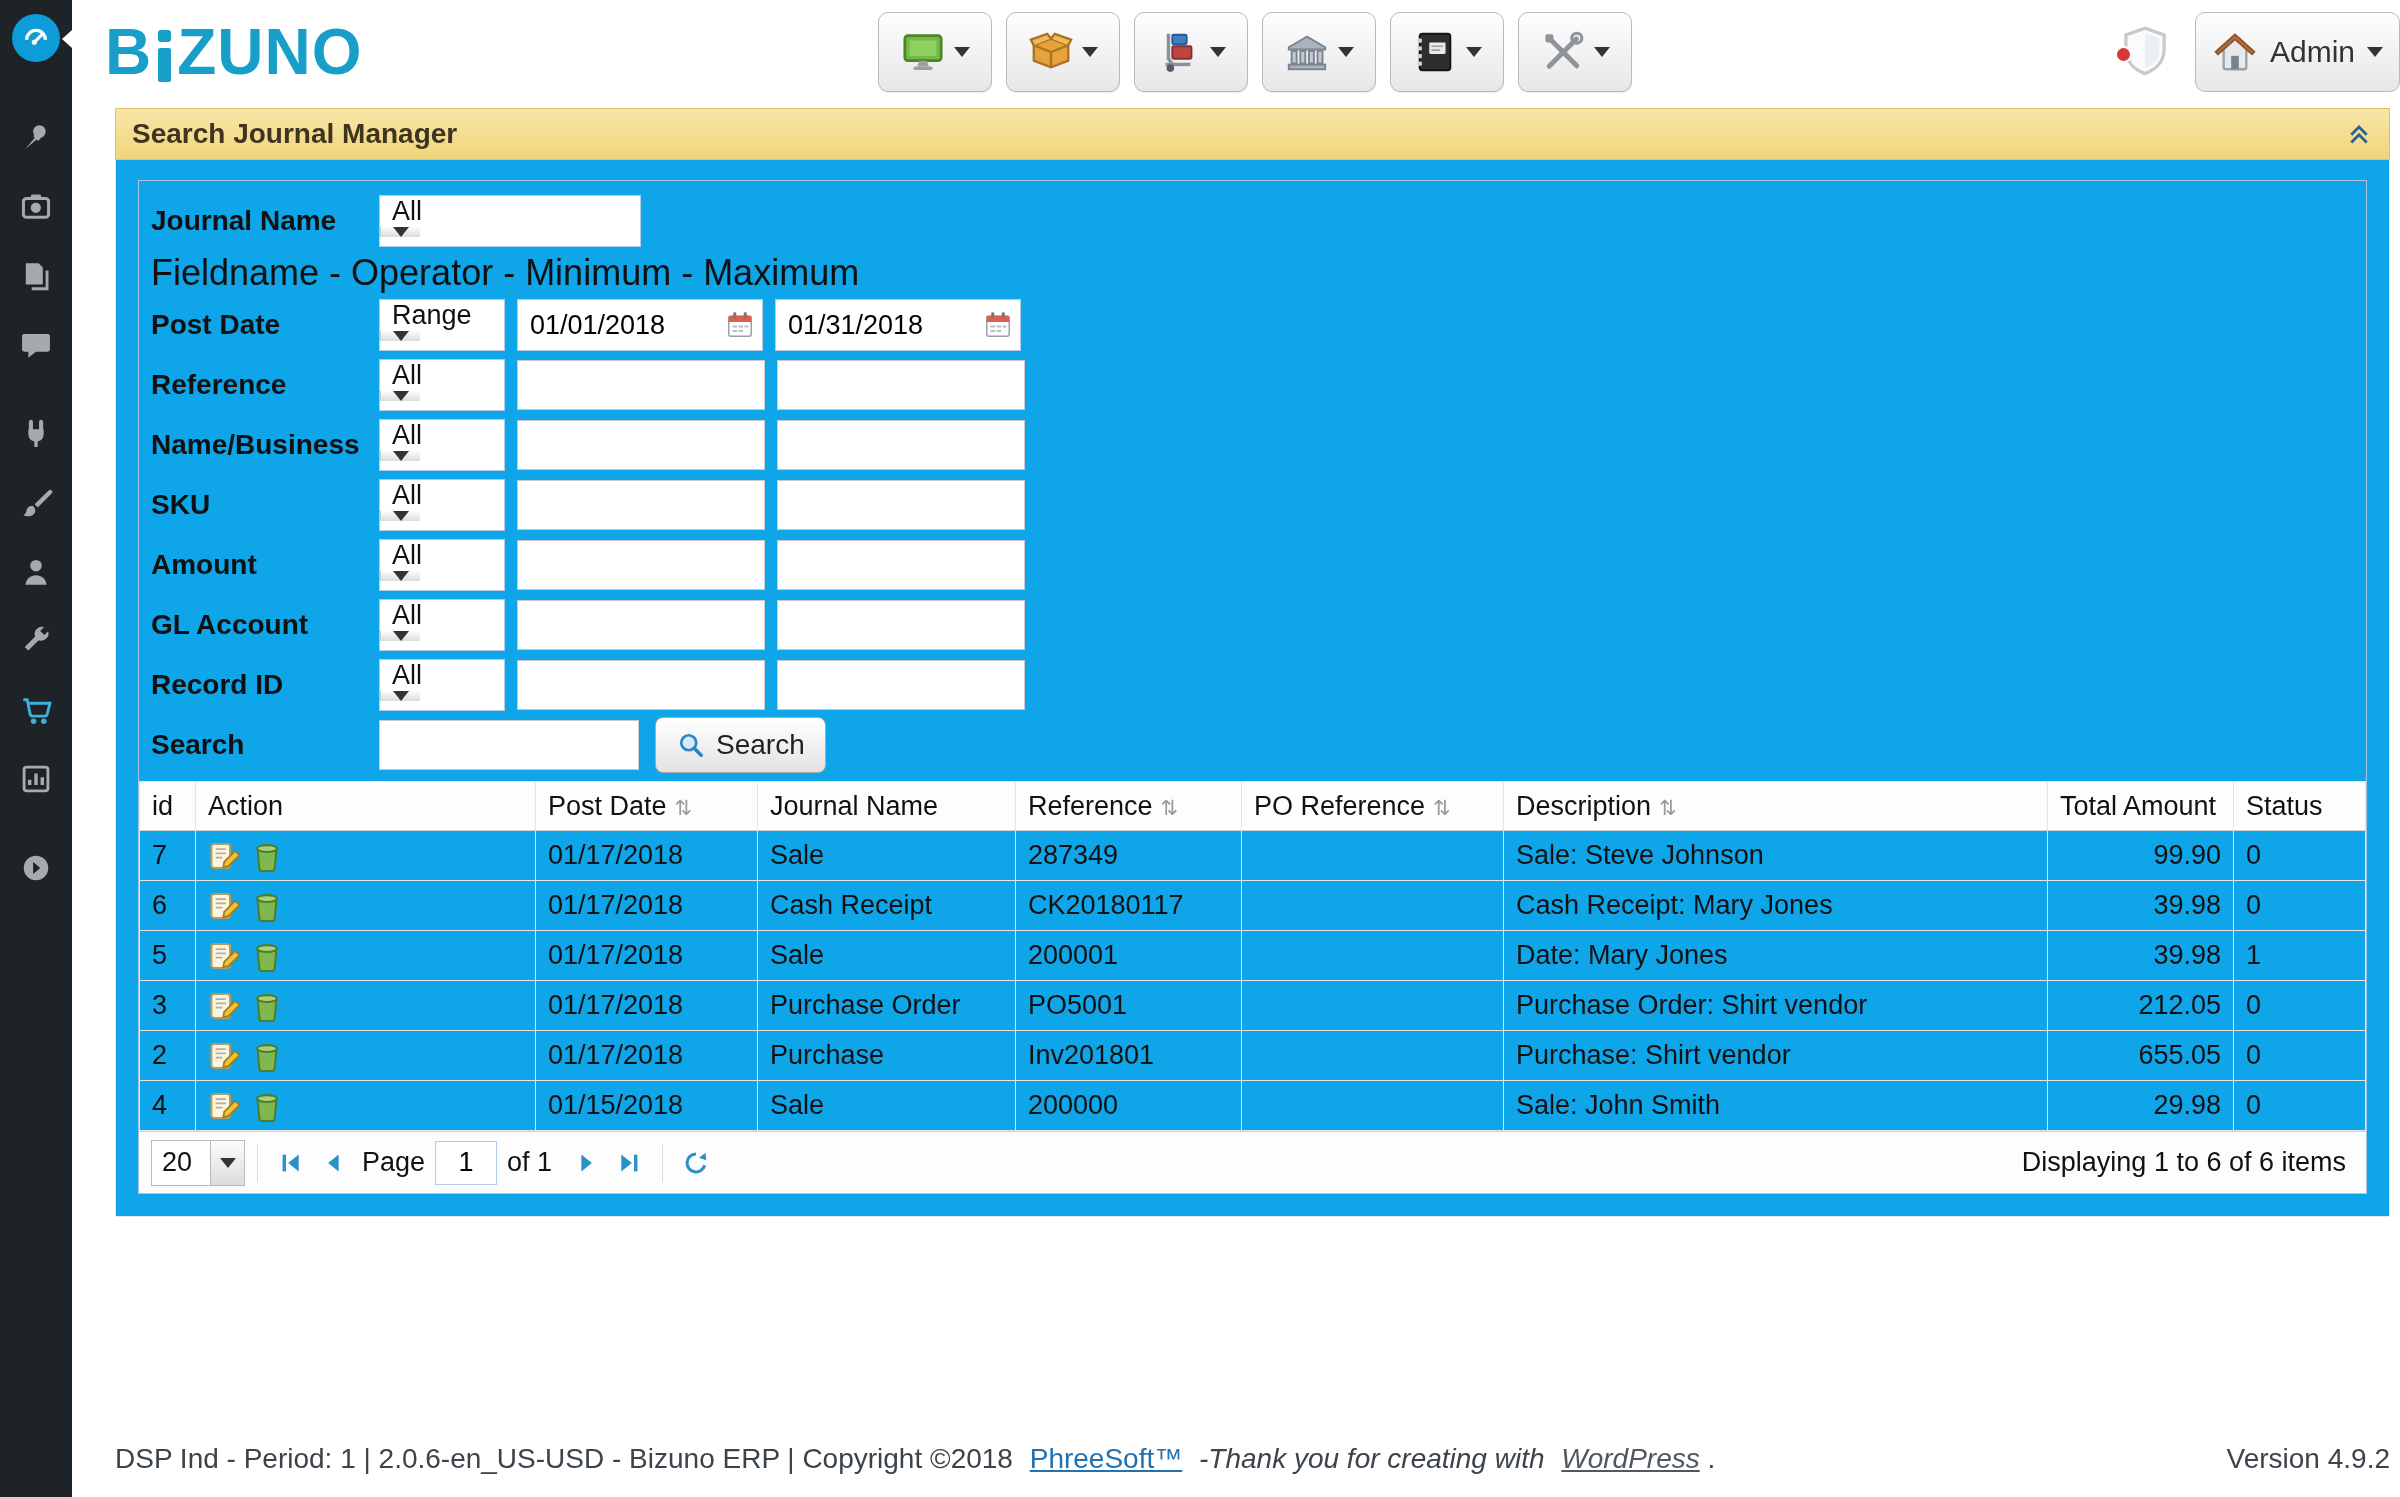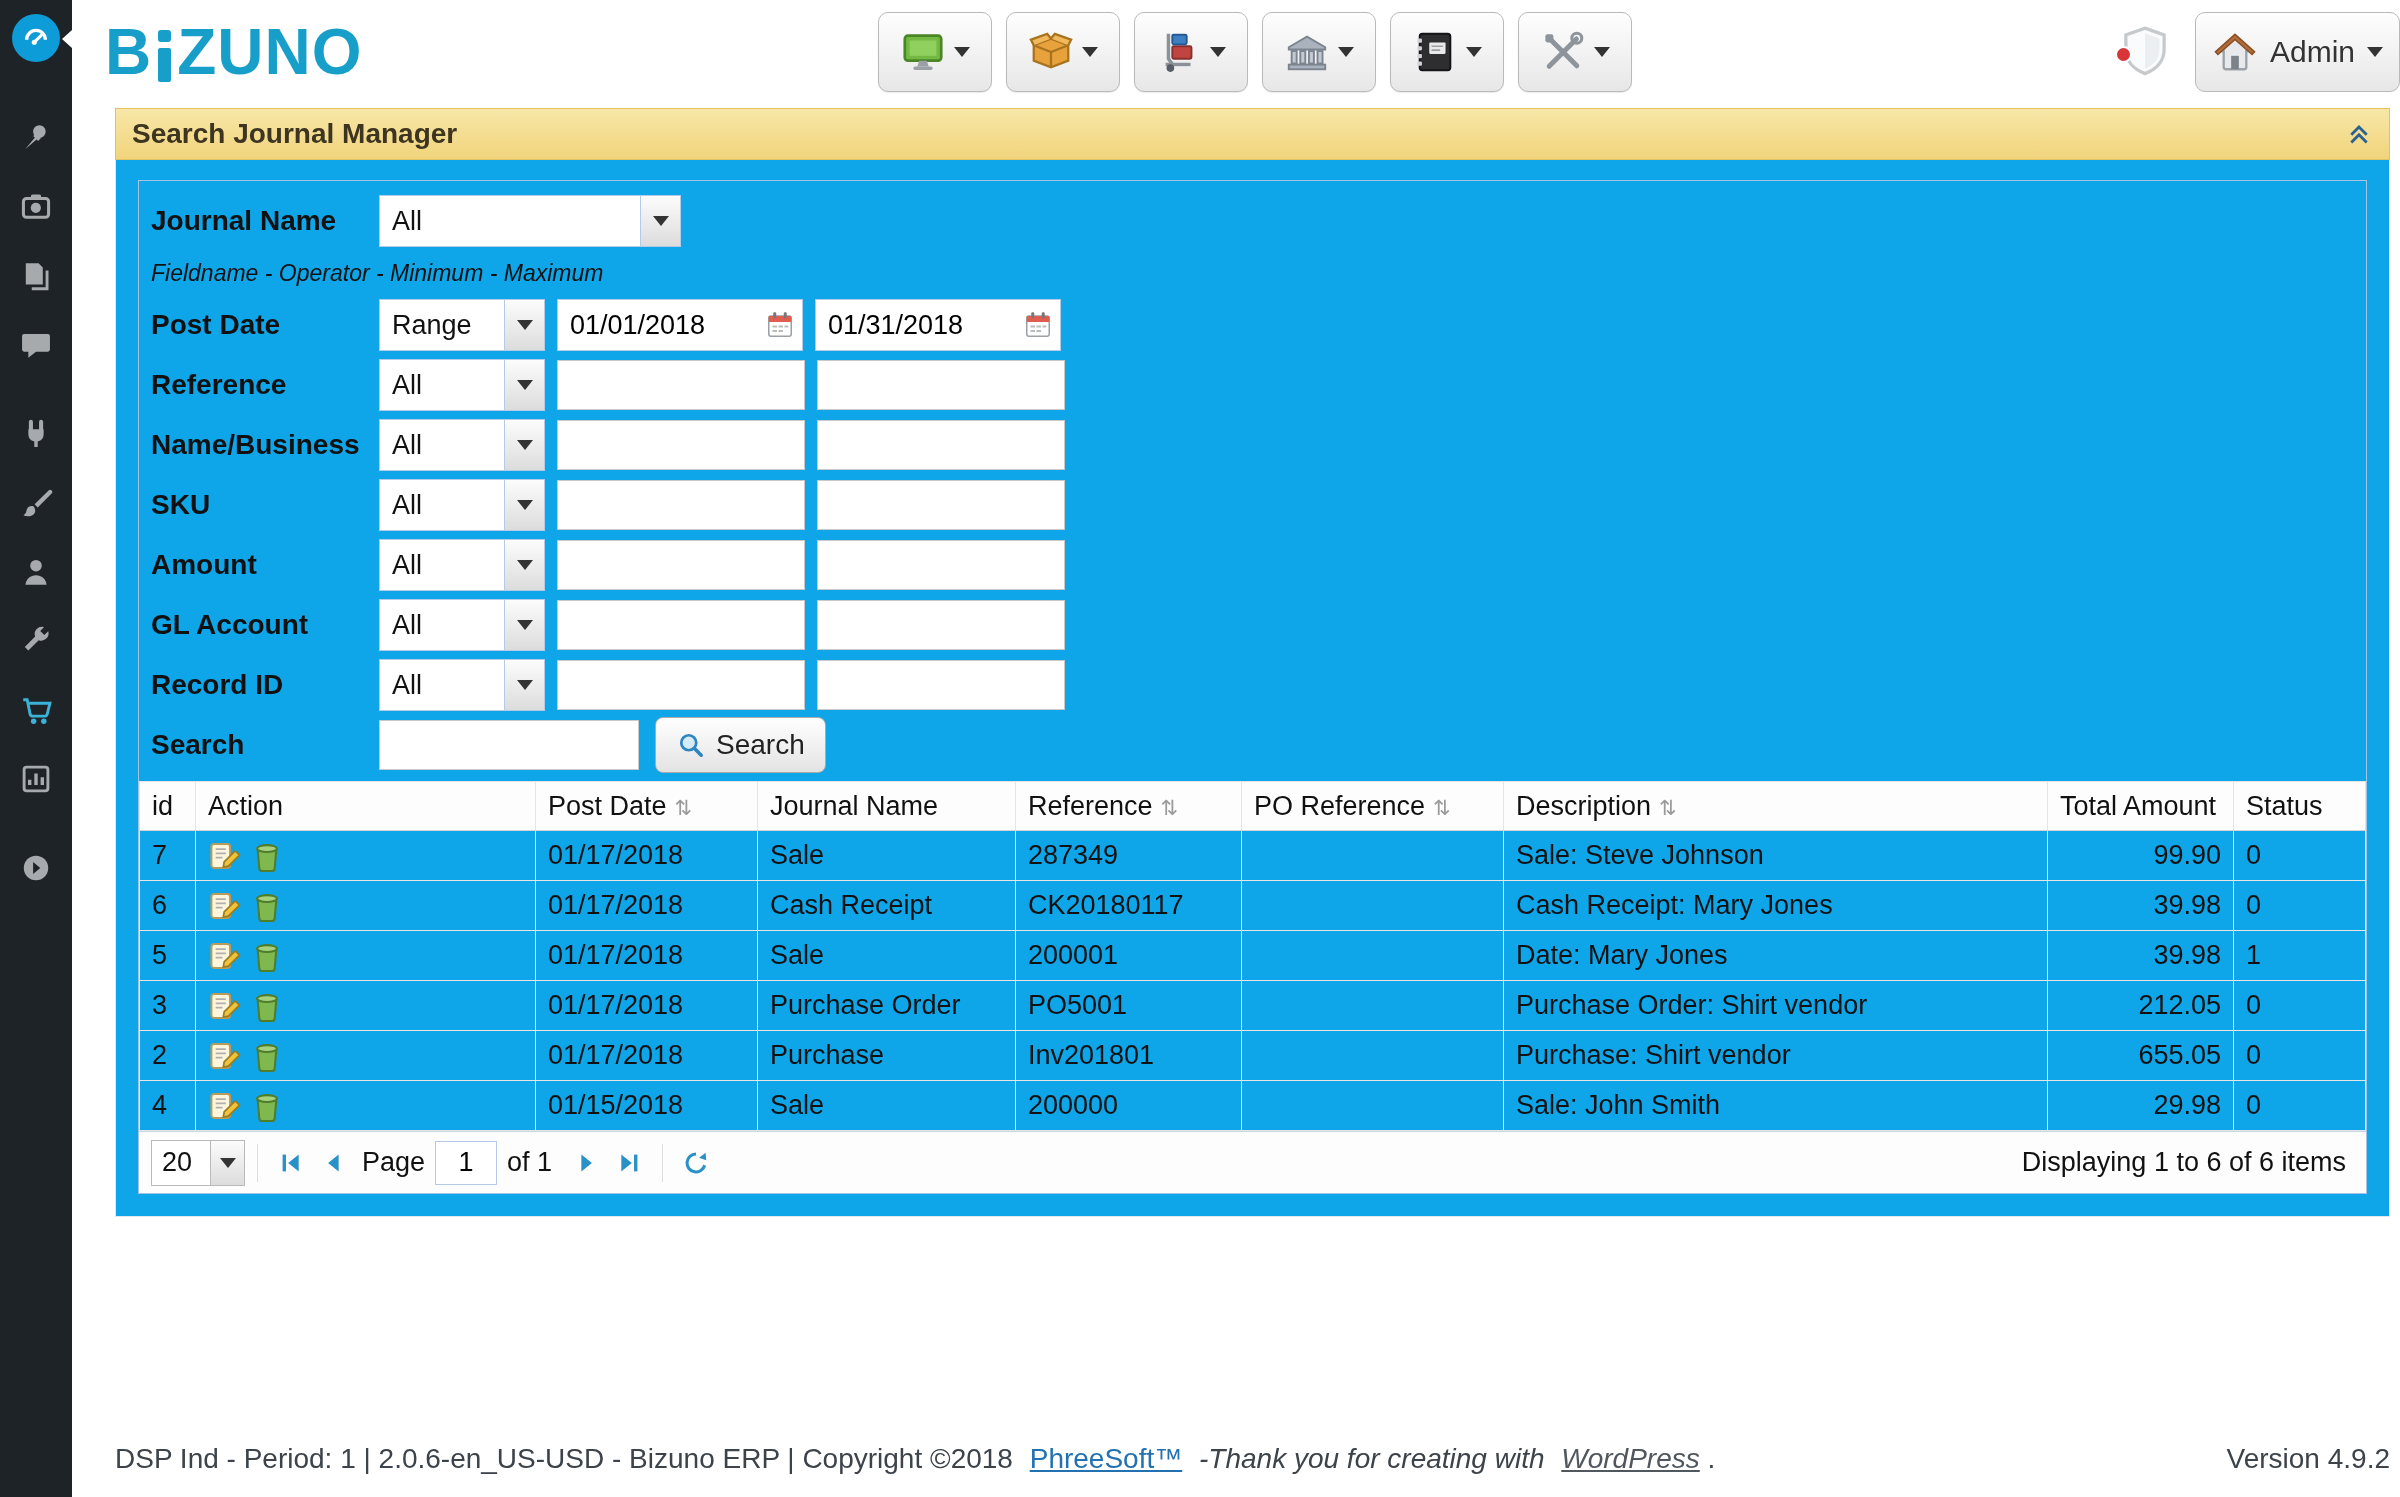--- a/index.html
+++ b/index.html
@@ -41,22 +41,22 @@
   .phead .ttl { font-weight: bold; font-size: 28px; color: #3d3520; }
   .phead .collapse { margin-left: auto; cursor: pointer; display: flex; }
 
   .pbody { margin: 0 10px 0 43px; border: 1px solid #e1e8f2; border-top: none; padding: 20px 22px 22px; background: #0ea5e9; }
   .inner { border: 1px solid #a6c3e3; }
 
   
   .filters { padding: 10px 12px 6px; }
   .frow { display: flex; align-items: center; height: 60px; }
   .flabel { width: 228px; flex: none; font-weight: bold; font-size: 28px; }
-  .hint { height: 44px; display: flex; align-items: center; font-size: 23px; font-style: italic; }
-  .combo { display: inline-flex; height: 52px; border: 1px solid #b5cae6; background: #fff; }
+  .hint { height: 44px; display: flex; align-items: center; font-size: 36px; }
+  .combo { display: inline-flex; height: 52px; border: 1px solid #b5cae6; background: #fff; flex-direction: column; }
   .combo .cv { width: 124px; padding: 0 12px; font-size: 27px; display: flex; align-items: center; }
   .combo.wide .cv { width: 260px; }
   .abtn { width: 40px; background: linear-gradient(#fcfcfc,#dcdcdc); border-left: 1px solid #b5cae6; display: flex; align-items: center; justify-content: center; cursor: pointer; }
   .rng { width: 248px; height: 50px; border: 1px solid #c9c9c9; margin-left: 12px; font-size: 27px; padding: 0 12px; font-family: inherit; color: #111; }
   .dcombo { display: inline-flex; align-items: center; height: 52px; border: 1px solid #b5cae6; margin-left: 12px; background: #fff; }
   .dtext { width: 200px; height: 100%; border: none; outline: none; font-size: 27px; padding: 0 12px; font-family: inherit; }
   .dbtn { width: 44px; display: flex; align-items: center; justify-content: center; cursor: pointer; }
   .search-btn { margin-left: 16px; height: 56px; border: 1px solid #ababab; border-radius: 8px; background: linear-gradient(#ffffff,#e3e3e3); display: inline-flex; align-items: center; gap: 10px; padding: 0 20px; font-size: 28px; color: #222; cursor: pointer; }
 
   

